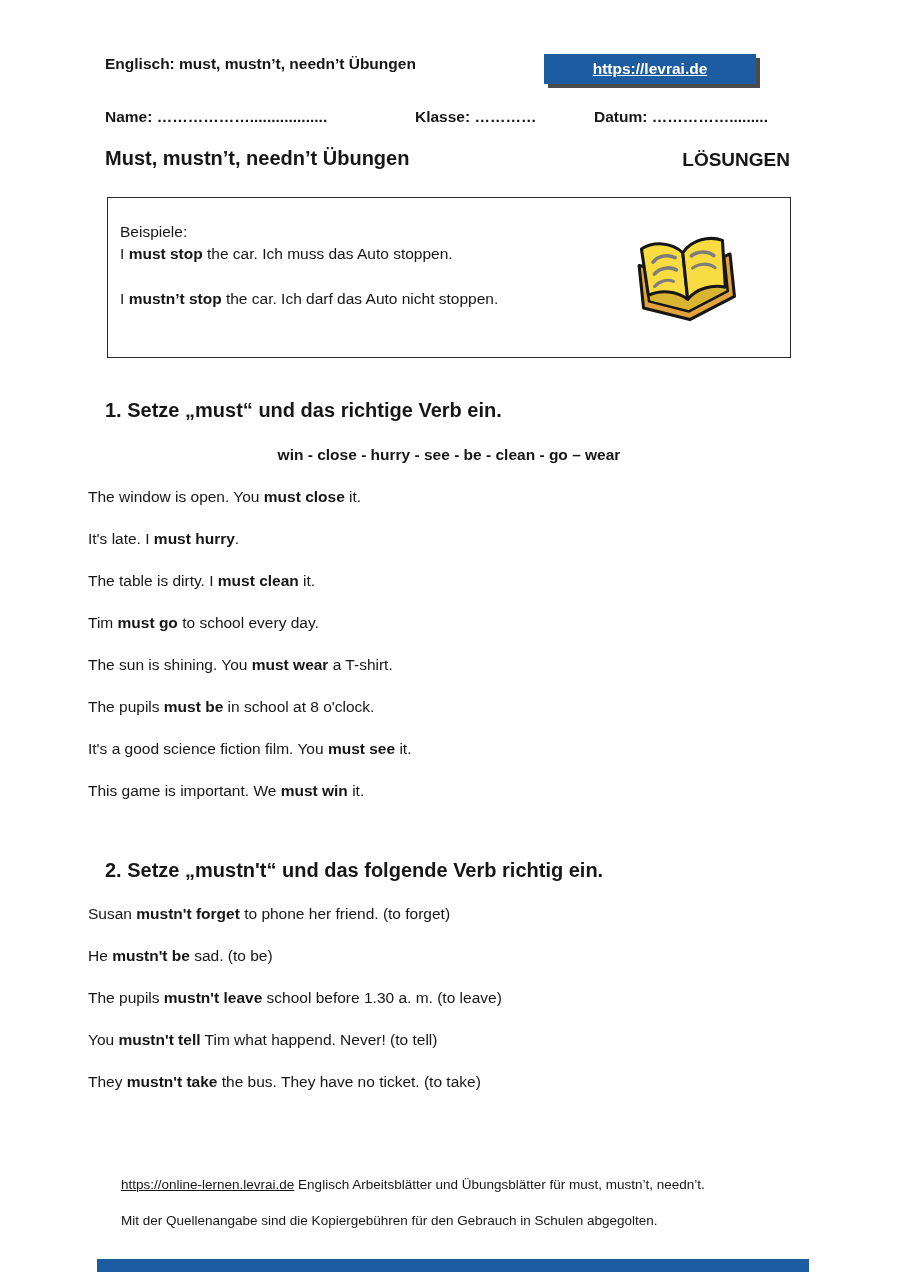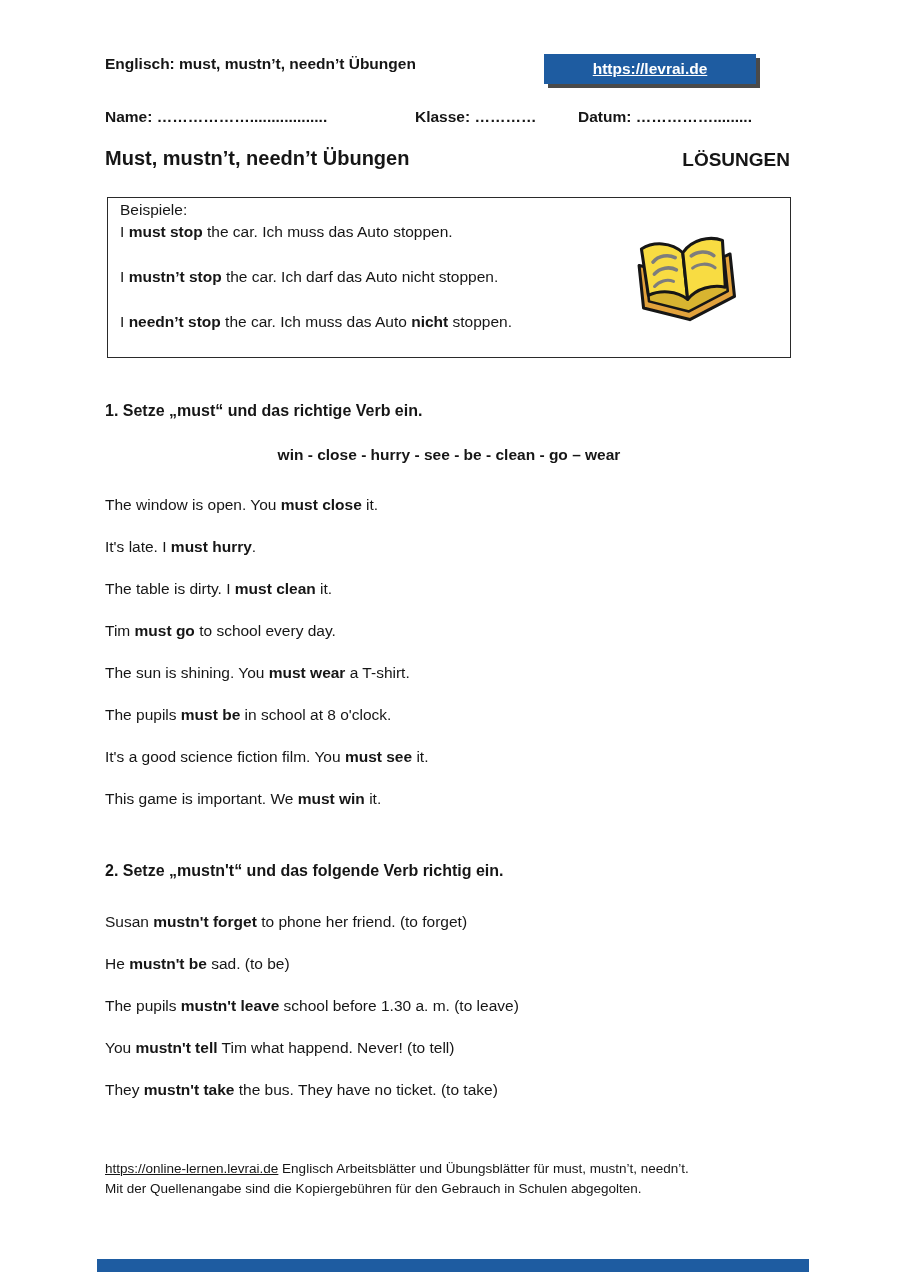--- a/index.html
+++ b/index.html
@@ -24,57 +24,57 @@
     text-decoration:none;
     cursor:pointer;
   }
   .link-box span{
     color:#ffffff;font-weight:bold;font-size:15.5px;line-height:30px;
     text-decoration:underline;
   }
   .field{position:absolute;top:108px;font-size:15.5px;font-weight:bold;white-space:nowrap;}
   .field.name{left:105px;}
   .field.klasse{left:415px;}
-  .field.datum{left:578px;}
+  .field.datum{left:594px;}
   .page-title{
     position:absolute;left:105px;top:147px;
     font-size:20px;font-weight:bold;
   }
   .loesungen{
     position:absolute;right:111px;top:149px;
     font-size:19px;font-weight:bold;margin-left:16px;
   }
   .ex-box{
     position:absolute;left:107px;top:197px;width:684px;height:161px;
     border:1.5px solid #2a2a2a;
     box-sizing:border-box;
-    padding:1px 0 0 12px;
+    padding:23px 0 0 12px;
   }
   .ex-box p{margin:0;font-size:15.5px;line-height:21px;}
   .ex-label{margin-bottom:1px !important;}
   .ex-line{margin-bottom:24px !important;}
   .book{
     position:absolute;left:523px;top:32px;width:112px;height:102px;
   }
   .h1,.h2{
     position:absolute;left:105px;margin:0;
-    font-size:16px;font-weight:bold;line-height:21px;
+    font-size:20px;font-weight:bold;line-height:21px;
   }
   .h1{top:400px;}
   .h2{top:860px;}
   .verbs{
     position:absolute;left:105px;top:444px;width:688px;margin:0;
     text-align:center;font-size:15.5px;font-weight:bold;line-height:21px;
   }
-  .sents{position:absolute;left:105px;width:720px;margin-top:8px;}
+  .sents{position:absolute;left:88px;width:720px;}
   .sents.s1{top:486px;}
   .sents.s2{top:903px;}
   .sents p{margin:0 0 21px 0;font-size:15.5px;line-height:21px;white-space:nowrap;}
   .footer{position:absolute;left:105px;top:1159px;font-size:13.5px;}
-  .footer p{margin:0;line-height:20px;}
+  .footer p{margin:16px;line-height:20px;}
   .f-link{color:#161616;text-decoration:underline;cursor:pointer;}
   .bottom-bar{
     position:absolute;left:97px;top:1259px;width:712px;height:13px;
     background:#1E5CA1;
   }
   .b{font-weight:bold;text-align:center;}
   .i{}
 </style>
 </head>
 <body>
@@ -91,21 +91,20 @@
   <div class="field klasse">Klasse: …………</div>
   <div class="field datum">Datum: …………….........</div>
 
   <div class="page-title">Must, mustn’t, needn’t Übungen</div>
   <div class="loesungen">LÖSUNGEN</div>
 
   <div class="ex-box">
     <p class="ex-label">Beispiele:</p>
     <p class="ex-line"><span>I </span><span class="b">must stop</span><span> the car. Ich </span><span class="i">muss</span><span> das Auto </span><span class="i">stoppen.</span></p>
     <p class="ex-line"><span class="i">I </span><span class="b i">mustn’t stop</span><span class="i"> the car</span><span>. Ich </span><span class="i">darf</span><span> das Auto </span><span class="i">nicht stoppen.</span></p>
-    <p class="ex-line"><span class="i">I </span><span class="b i">needn’t stop</span><span class="i"> the car</span><span>. Ich </span><span class="i">muss</span><span> das Auto </span><span class="b i">nicht</span><span class="i"> stoppen.</span></p>
 
     <svg class="book" viewBox="0 0 110 100" xmlns="http://www.w3.org/2000/svg">
       <g transform="rotate(-6 55 52)">
         <path d="M10 30 L10 72 L54 88 L100 70 L100 28 L54 44 Z" fill="#E2A23C" stroke="#161616" stroke-width="3" stroke-linejoin="round"></path>
         <path d="M16 34 L16 66 L54 80 L94 64 L94 32 L54 46 Z" fill="#D8B430" stroke="#161616" stroke-width="2.5" stroke-linejoin="round"></path>
         <path d="M54 22 C44 10 26 8 14 14 L16 60 C28 56 44 58 54 68 Z" fill="#F8DC42" stroke="#161616" stroke-width="3" stroke-linejoin="round"></path>
         <path d="M54 22 C64 10 82 8 94 14 L92 60 C80 56 64 58 54 68 Z" fill="#F8DC42" stroke="#161616" stroke-width="3" stroke-linejoin="round"></path>
         <path d="M24 28 C30 22 40 22 46 26" stroke="#7d7d7d" stroke-width="3.5" fill="none" stroke-linecap="round"></path>
         <path d="M24 40 C30 34 40 34 46 38" stroke="#7d7d7d" stroke-width="3.5" fill="none" stroke-linecap="round"></path>
         <path d="M23 52 C28 47 36 46 42 49" stroke="#7d7d7d" stroke-width="3" fill="none" stroke-linecap="round"></path>

